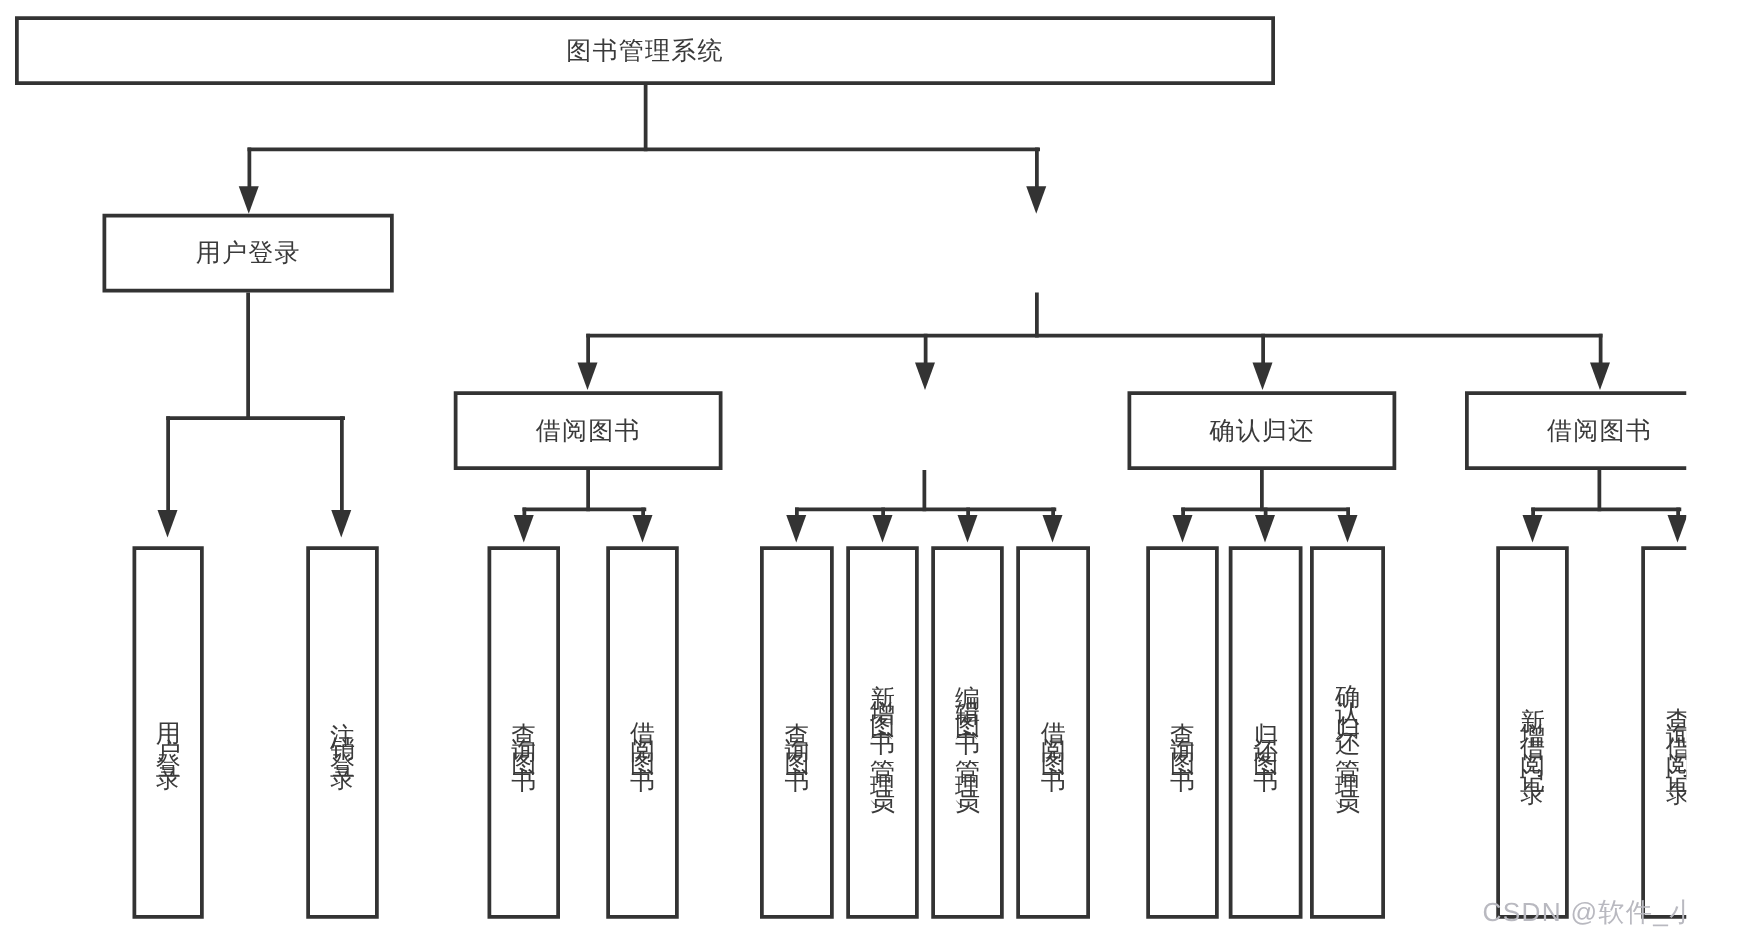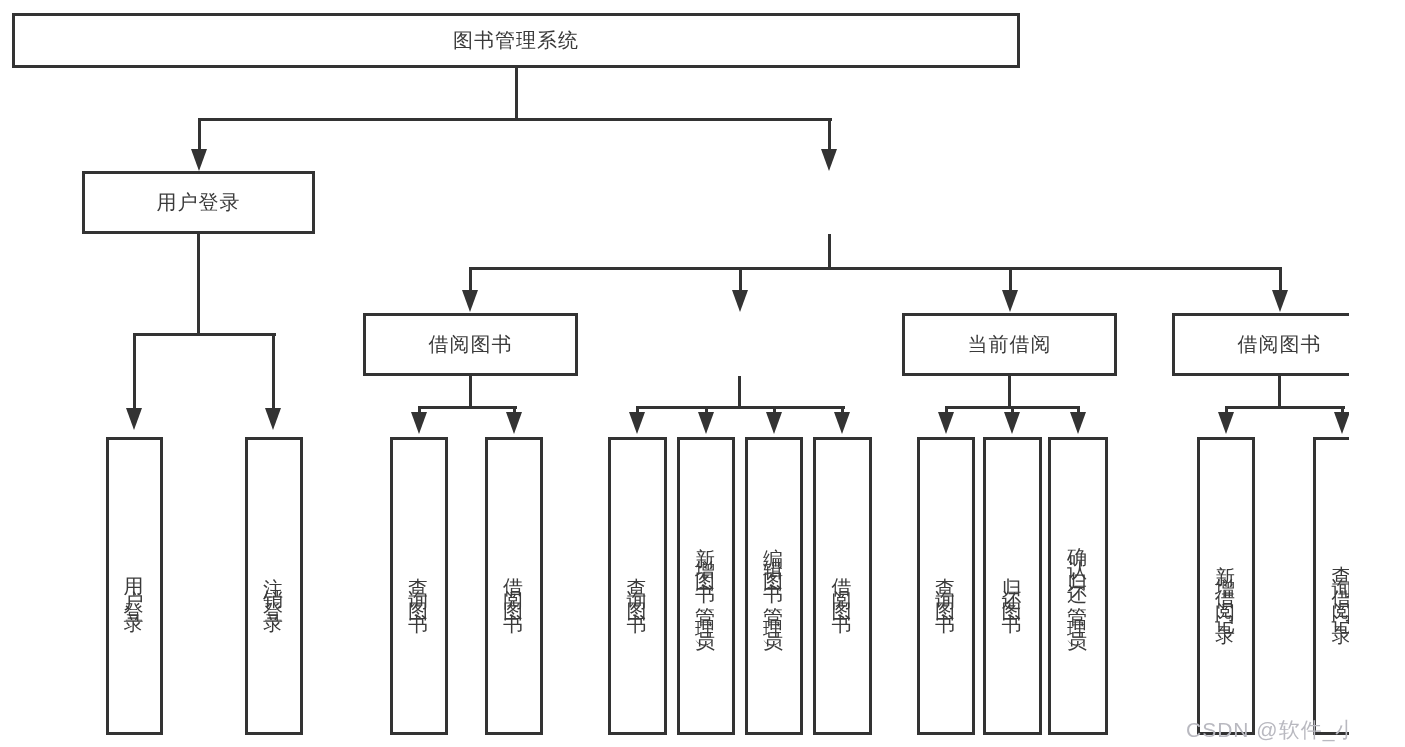--- a/index.html
+++ b/index.html
@@ -91,21 +91,21 @@
   <div class="arrow" style="left:732px; top:290px;"></div>
   <div class="line" style="left:1009px; top:267px; width:3px; height:24px;"></div>
   <div class="arrow" style="left:1002px; top:290px;"></div>
   <div class="line" style="left:1279px; top:267px; width:3px; height:24px;"></div>
   <div class="arrow" style="left:1272px; top:290px;"></div>
 
   <div class="box" style="left:363px; top:313px; width:215px; height:63px;">
     <span>借阅图书</span>
   </div>
   <div class="box" style="left:902px; top:313px; width:215px; height:63px;">
-    <span>当前借阅</span>
+    <span>确认归还</span>
   </div>
   <div class="box" style="left:1172px; top:313px; width:215px; height:63px;">
     <span>借阅图书</span>
   </div>
 
   <div class="line" style="left:469px; top:376px; width:3px; height:33px;"></div>
   <div class="line" style="left:418px; top:406px; width:99px; height:3px;"></div>
   <div class="line" style="left:418px; top:406px; width:3px; height:8px;"></div>
   <div class="arrow" style="left:411px; top:412px;"></div>
   <div class="line" style="left:513px; top:406px; width:3px; height:8px;"></div>

